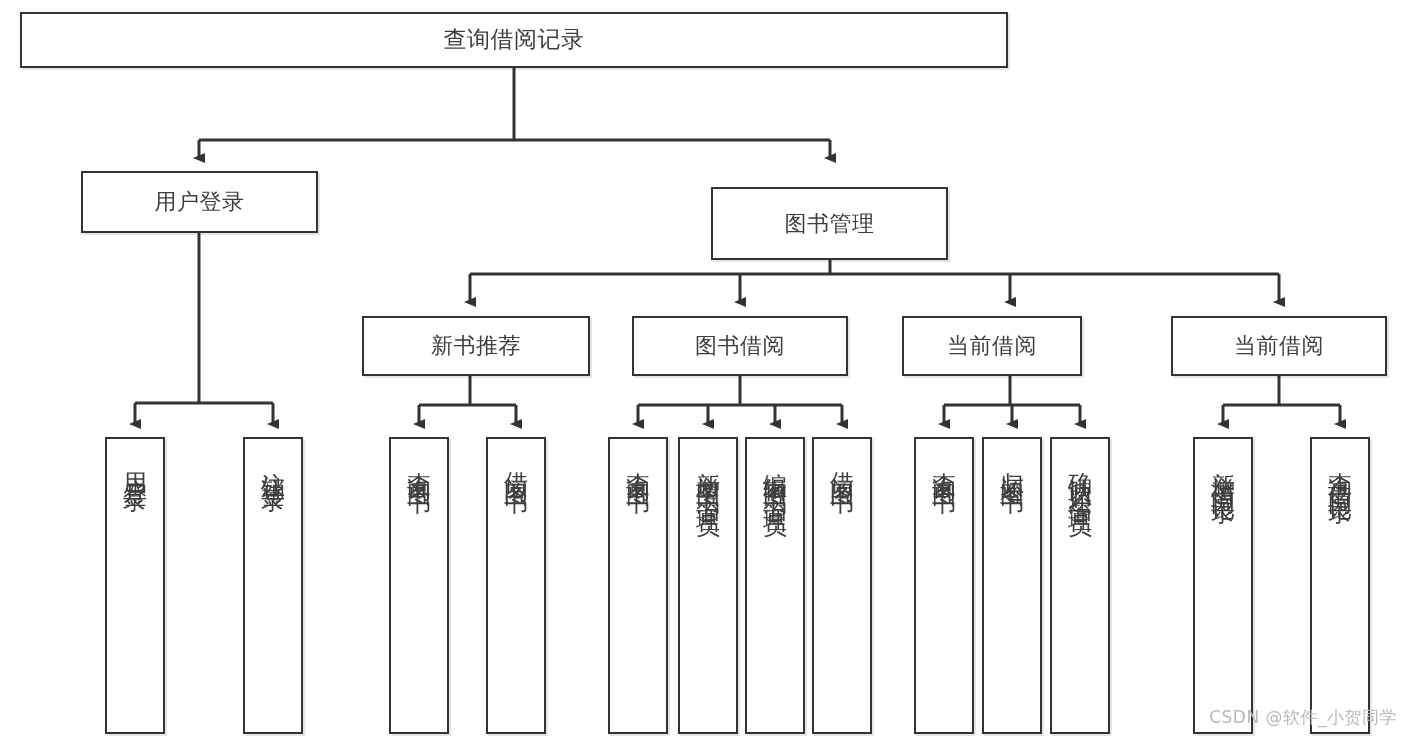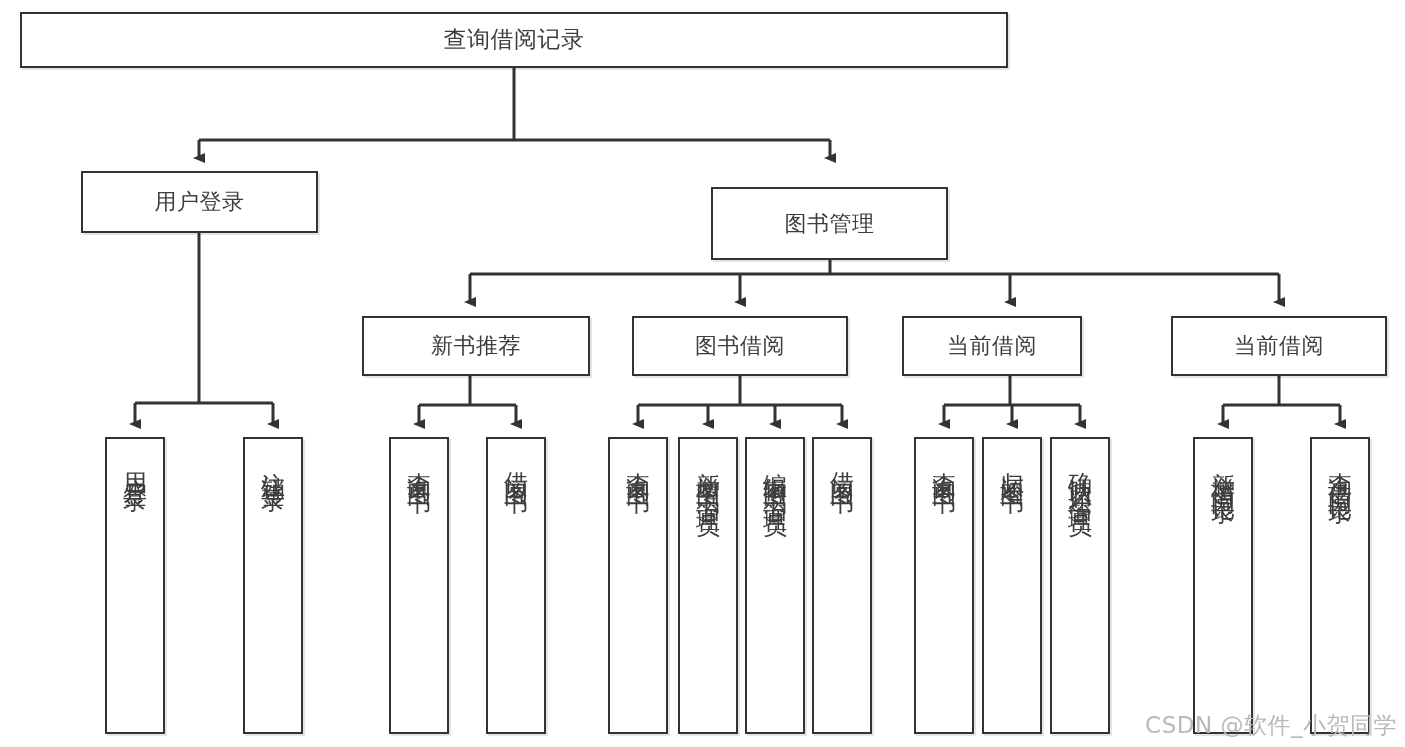--- a/index.html
+++ b/index.html
@@ -58,22 +58,22 @@
     writing-mode: vertical-rl;
     text-orientation: upright;
     font-size: 24px;
     letter-spacing: 6px;
     line-height: 1;
     white-space: nowrap;
   }
   .watermark {
     position: absolute;
     right: 8px;
-    bottom: 6px;
-    font-size: 23px;
+    bottom: 18px;
+    font-size: 17px;
     color: #b9b9b9;
     letter-spacing: 0.5px;
     white-space: nowrap;
     user-select: none;
   }
 </style>
 </head>
 <body>
 
 <div id="canvas">

